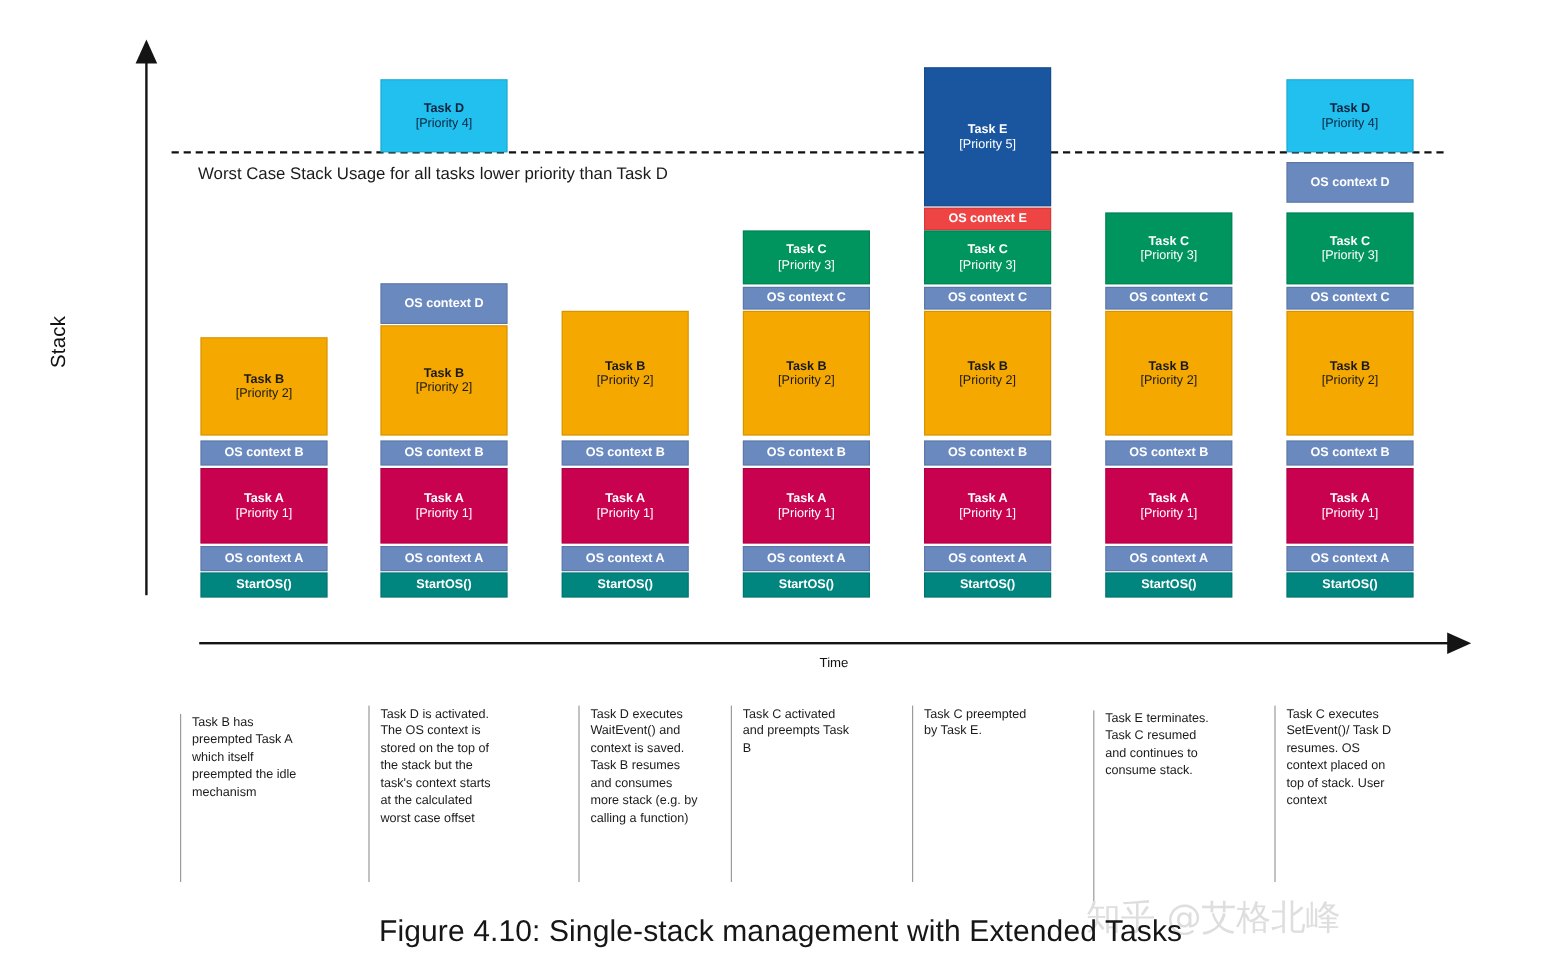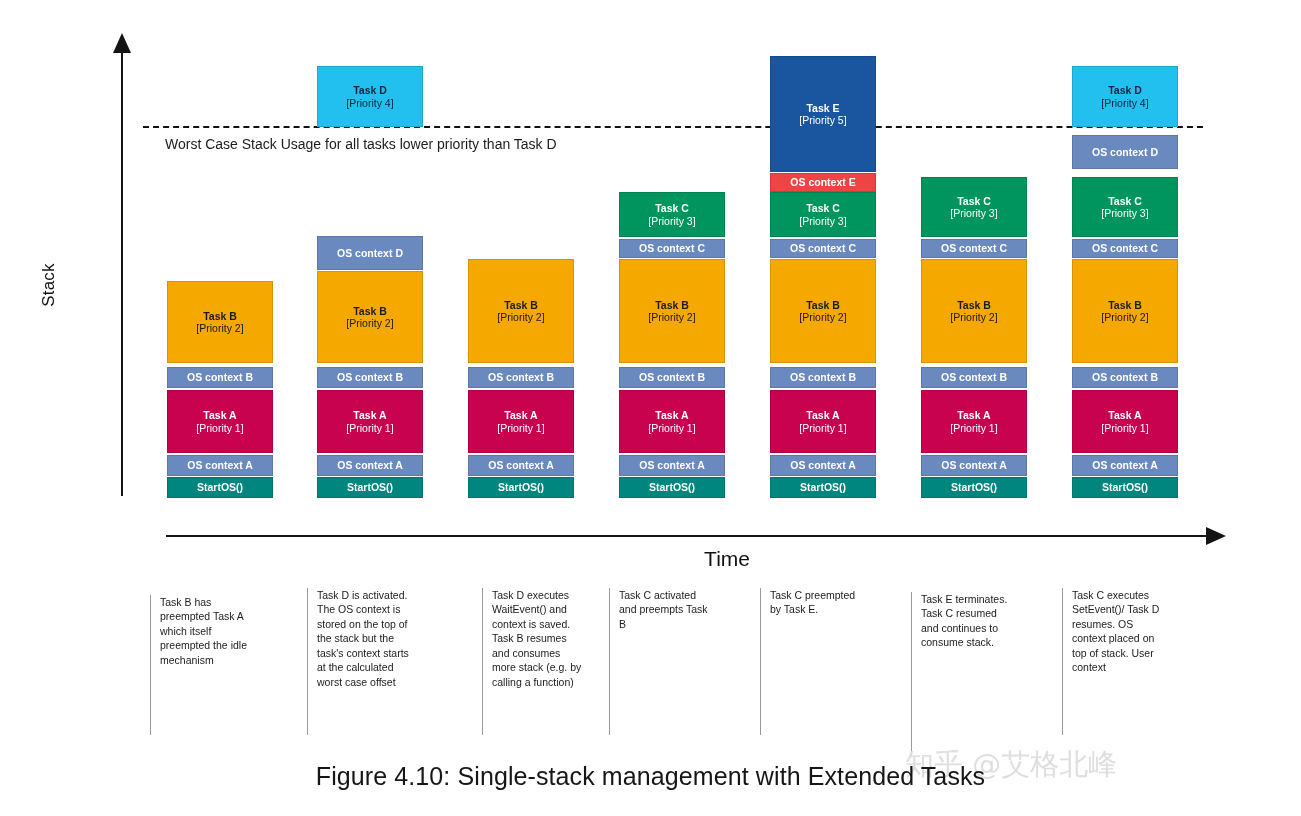--- a/index.html
+++ b/index.html
@@ -29,22 +29,22 @@
   .x-axis-line{
     position:absolute;left:166px;top:535px;width:1042px;height:2px;
     background:#141414;
   }
   .x-axis-arrow{
     position:absolute;left:1206px;top:527px;width:0;height:0;
     border-top:9px solid transparent;border-bottom:9px solid transparent;
     border-left:20px solid #141414;
   }
   .x-axis-label{
-    position:absolute;left:640px;top:547px;width:110px;text-align:right;
-    font-size:21px;color:#111;
+    position:absolute;left:640px;top:547px;width:110px;text-align:center;
+    font-size:11px;color:#111;
   }
 
   
   .wc-line{
     position:absolute;left:143px;top:126px;width:1060px;height:0;
     border-top:2px dashed #111;
   }
   .wc-label{
     position:absolute;left:165px;top:136px;font-size:14px;color:#1b1b1b;
     white-space:nowrap;

